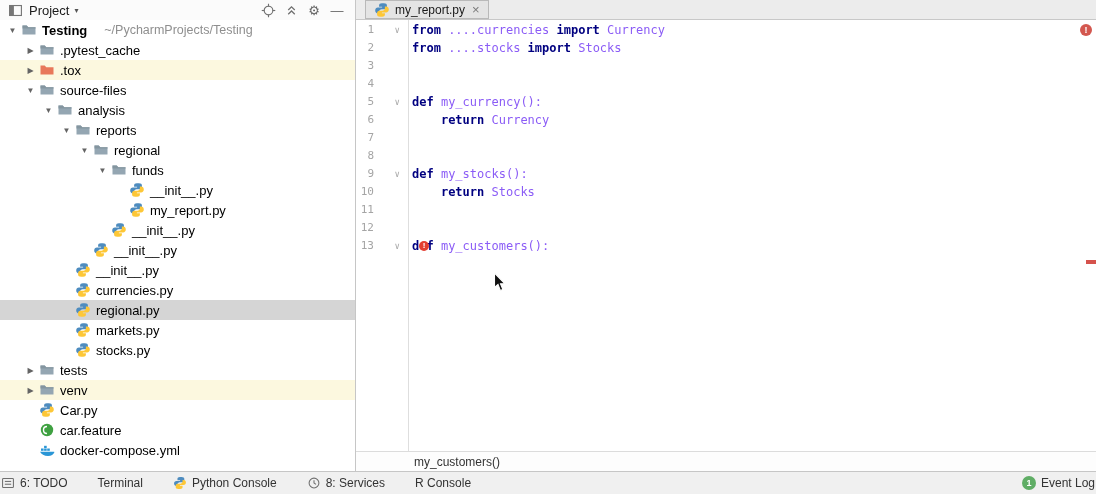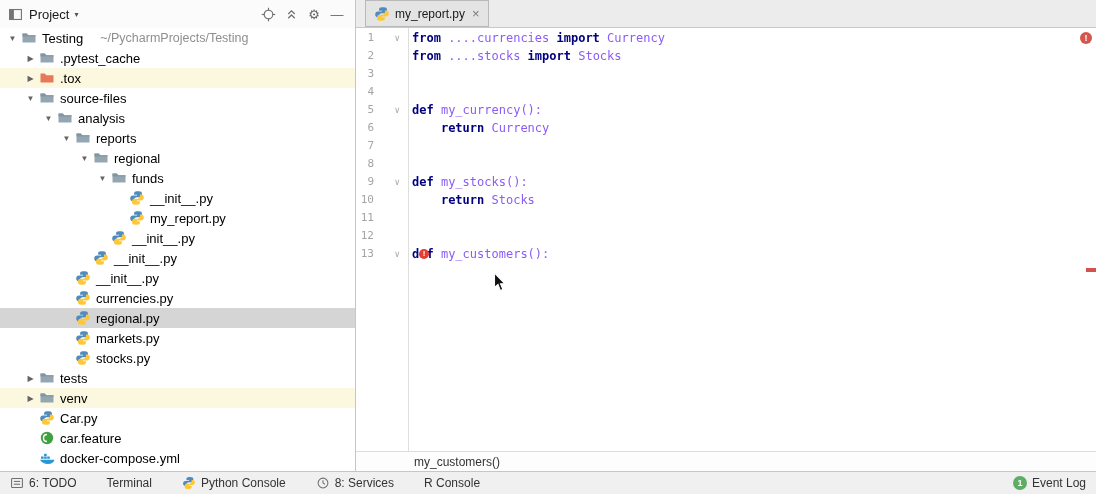--- a/index.html
+++ b/index.html
@@ -1,21 +1,21 @@
 <!DOCTYPE html>
 <html style="--keyword: #000080; --error-red: #e33e31; --current-line-bg: #fffbe4; --tree-selection-bg: #d5d5d5; --tree-modified-bg: #fcf8df;"><head>
 <meta charset="utf-8">
 <style>
   *{box-sizing:border-box;margin:0;padding:0}
   html,body{width:1096px;height:494px;overflow:hidden}
   body{font-family:"Liberation Sans",sans-serif;background:#fff}
   .app{width:1096px;height:494px;position:relative;display:flex;flex-direction:column;background:#fff}
 
   
-  .top-strip{display:flex;height:28px;flex:none}
+  .top-strip{display:flex;height:20px;flex:none}
   .project-header{width:356px;flex:none;display:flex;align-items:center;gap:3px;padding:0 8px 0 7px;background:#fbfbfb;border-right:1px solid #c6c6c6}
   .pp-title{font-size:13px;color:#1a1a1a;margin-left:3px}
   .pp-caret{font-size:8px;color:#555;margin-left:2px}
   .pp-spacer{flex:1}
   .hdr-btn{width:20px;height:20px;display:flex;align-items:center;justify-content:center;color:#666;font-size:13px;cursor:default}
   .tab-bar{flex:1;background:#ececec;border-bottom:1px solid #c8c8c8;display:flex;align-items:stretch;padding-left:9px}
   .tab{display:flex;align-items:center;gap:5px;padding:0 8px;background:#e4e4e4;border:1px solid #b9b9b9;height:100%}
   .tab-label{font-size:12px;color:#1a1a1a}
   .tab-close{font-size:13px;color:#7a7a7a;margin-left:2px;line-height:1}
   .tab-icon svg{display:block}
@@ -24,42 +24,42 @@
   .main-row{flex:1;display:flex;min-height:0}
   .project-panel{width:356px;flex:none;background:#fff;border-right:1px solid #c6c6c6;overflow:hidden}
   .tree-row{display:flex;align-items:center;height:20px;font-size:13px;white-space:nowrap;cursor:default}
   .tree-row.selected{background:var(--tree-selection-bg,#d5d5d5)}
   .tree-row.hl-yellow{background:var(--tree-modified-bg,#fcf8df)}
   .t-indent{flex:none}
   .t-arrow{width:17px;flex:none;text-align:center;font-size:8px;color:#646464}
   .t-icon{width:16px;height:16px;flex:none;margin-right:5px;display:flex;align-items:center;justify-content:center}
   .t-icon svg{display:block}
   .t-label{color:#000}
-  .t-label.bold{font-weight:400}
+  .t-label.bold{font-weight:700}
   .t-suffix{color:#8f8f8f;margin-left:17px;font-size:12.5px}
 
   .editor-area{flex:1;display:flex;flex-direction:column;position:relative;background:#fff;min-width:0}
   .code-area{flex:1;position:relative;overflow:hidden;padding-top:1px}
   .gutter-sep{position:absolute;left:52px;top:0;bottom:0;width:1px;background:#dedede;z-index:2}
   .code-line{display:flex;height:18px;line-height:18px;font-family:"DejaVu Sans Mono",monospace;font-size:12px;position:relative}
   .code-line.current{background:var(--current-line-bg,#fffbe4)}
   .lnum{width:18px;flex:none;text-align:right;color:#a5a5a5;font-size:11px}
   .fold{flex:none;width:33px;text-align:right;padding-right:7px;color:#a8a8a8;font-size:9px}
   .ltext{white-space:pre;padding-left:5px;color:#000}
   .seg-kw{color:var(--keyword,#000080);font-weight:700}
   .seg-pl{color:#8b5cf6}
   .seg-err{text-decoration:underline;text-decoration-style:wavy;text-decoration-color:var(--error-red,#e33e31);text-decoration-thickness:1px;text-underline-offset:2.5px}
   .caret-i{display:inline-block;width:1px;height:13px;background:#000;vertical-align:middle;margin-left:1px}
   .err-dot{position:absolute;left:63px;top:4px;width:10px;height:10px;border-radius:50%;background:var(--error-red,#e33e31);color:#fff;font-size:8px;line-height:10px;text-align:center;font-weight:700;z-index:3;font-family:"Liberation Sans",sans-serif}
   .error-indicator{position:absolute;top:4px;right:4px;width:12px;height:12px;border-radius:50%;background:#d3574f;color:#fff;font-size:9px;line-height:12px;text-align:center;font-weight:700;z-index:4;font-family:"Liberation Sans",sans-serif}
   .error-stripe{position:absolute;right:0;top:240px;width:10px;height:4px;background:#d5524c;z-index:4}
   .breadcrumb{height:20px;flex:none;border-top:1px solid #dcdcdc;display:flex;align-items:center;padding-left:58px;font-size:12px;color:#333;background:#fdfdfd}
 
   
-  .status-bar{height:23px;flex:none;border-top:1px solid #c6c6c6;background:#f0f0f0;display:flex;align-items:center;padding:0 10px;font-size:12px;color:#333}
+  .status-bar{height:23px;flex:none;border-top:1px solid #c6c6c6;background:#f0f0f0;display:flex;align-items:center;padding:0 1px;font-size:12px;color:#333}
   .sb-left{display:flex;align-items:center;gap:30px;flex:1}
   .sb-right{display:flex;align-items:center;gap:12px}
   .sb-item{display:flex;align-items:center;gap:5px;cursor:default}
   .sb-icon svg{display:block;width:14px;height:14px}
   .badge{width:14px;height:14px;border-radius:50%;background:#5fad65;color:#fff;font-size:9px;font-weight:700;display:flex;align-items:center;justify-content:center}
 
   .mouse-cursor{position:absolute;left:493px;top:272px;z-index:50;pointer-events:none}
 </style>
 </head>
 <body>

